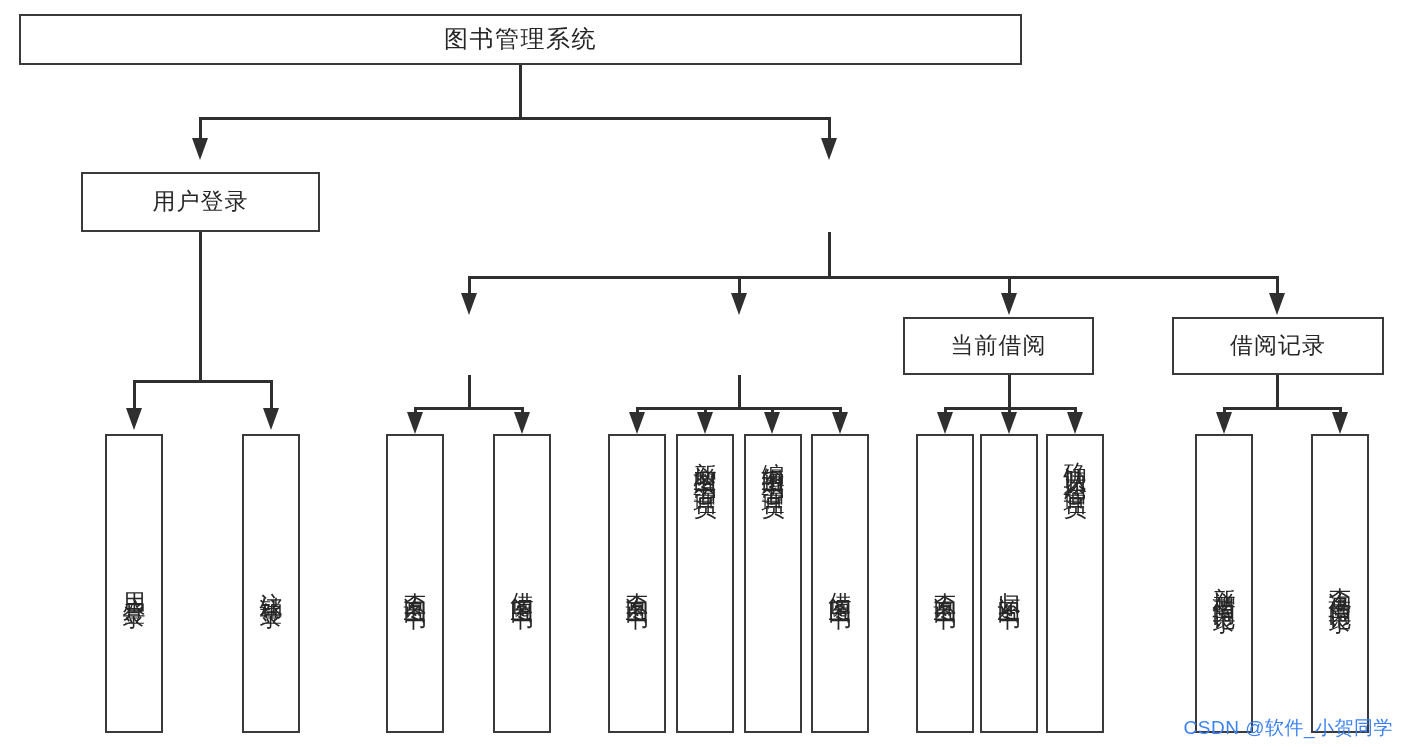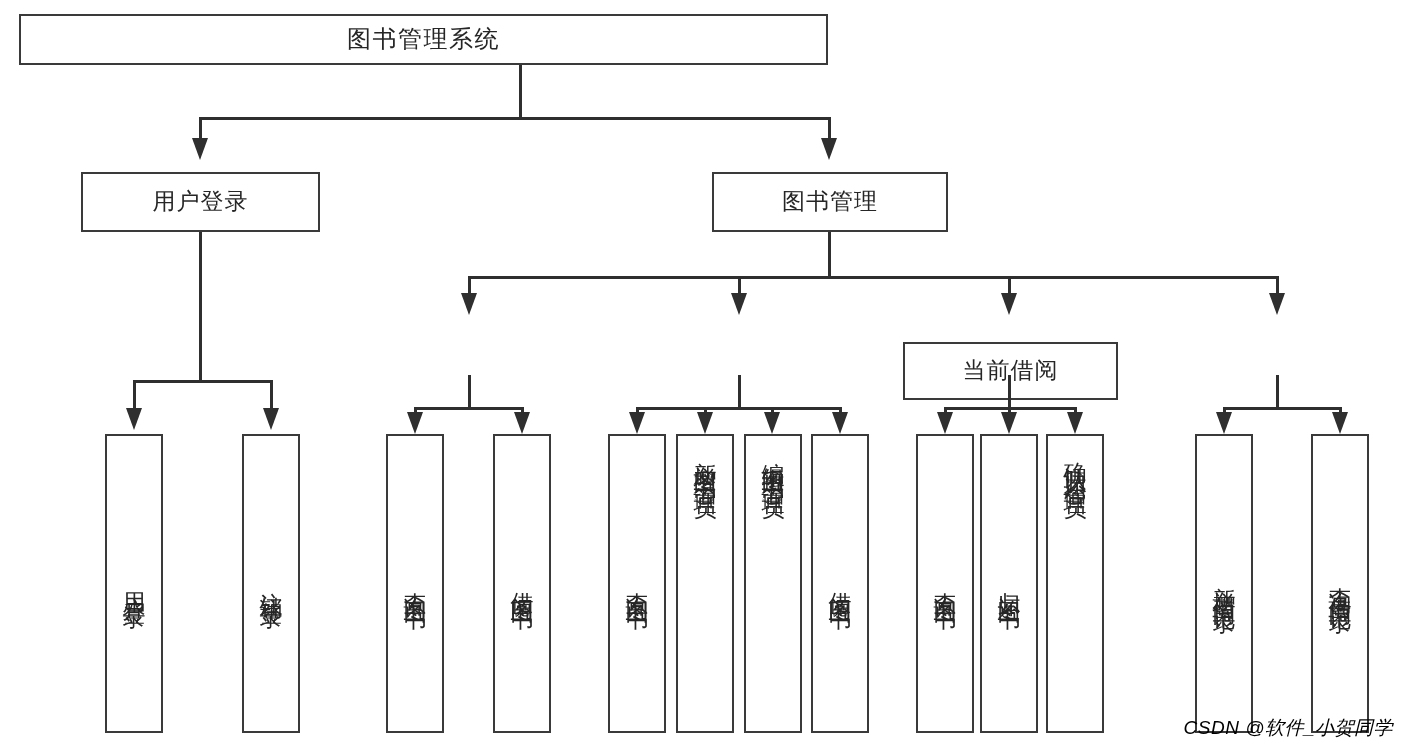--- a/index.html
+++ b/index.html
@@ -77,72 +77,71 @@
     border-left: 8px solid transparent;
     border-right: 8px solid transparent;
     border-top: 22px solid #2f2f2f;
   }
   
   #watermark {
     position: absolute;
     right: 12px;
     bottom: 6px;
     font-size: 19px;
-    color: #000000;
+    color: #3b82f6;
     letter-spacing: 0.5px;
     white-space: nowrap;
     font-family: "Liberation Sans", "DejaVu Sans", sans-serif;
-    font-style: italic;
   }
 </style>
 </head>
 <body>
 
 <div id="canvas">
 
-  <div class="node root horiz" style="left:19px; top:14px; width:809px; height:51px;">
+  <div class="node root horiz" style="left:19px; top:14px; width:1003px; height:51px;">
     <span class="lbl">图书管理系统</span>
   </div>
 
   <div class="ln v" style="left:519px; top:65px; width:2.5px; height:54px;"></div>
 
   <div class="ln h" style="left:199px; top:117px; width:632px; height:2.5px;"></div>
 
   <div class="ln v" style="left:199px; top:117px; width:2.5px; height:26px;"></div>
   <div class="arrow" style="left:192px; top:138px;"></div>
   <div class="ln v" style="left:828px; top:117px; width:2.5px; height:26px;"></div>
   <div class="arrow" style="left:821px; top:138px;"></div>
 
   <div class="node horiz" style="left:81px; top:172px; width:239px; height:60px;">
     <span class="lbl">用户登录</span>
-  </div>
-  <div class="node horiz" style="left:712px; top:172px; width:236px; height:60px;">
-    <span class="lbl">图书管理</span>
   </div>
 
   <div class="ln v" style="left:199px; top:232px; width:2.5px; height:150px;"></div>
   <div class="ln h" style="left:133px; top:380px; width:139px; height:2.5px;"></div>
   <div class="ln v" style="left:133px; top:380px; width:2.5px; height:32px;"></div>
   <div class="arrow" style="left:126px; top:408px;"></div>
   <div class="ln v" style="left:270px; top:380px; width:2.5px; height:32px;"></div>
   <div class="arrow" style="left:263px; top:408px;"></div>
 
   <div class="ln v" style="left:828px; top:232px; width:2.5px; height:46px;"></div>
   <div class="ln h" style="left:468px; top:276px; width:810px; height:2.5px;"></div>
   <div class="ln v" style="left:468px; top:276px; width:2.5px; height:22px;"></div>
   <div class="arrow" style="left:461px; top:293px;"></div>
   <div class="ln v" style="left:738px; top:276px; width:2.5px; height:22px;"></div>
   <div class="arrow" style="left:731px; top:293px;"></div>
   <div class="ln v" style="left:1008px; top:276px; width:2.5px; height:22px;"></div>
   <div class="arrow" style="left:1001px; top:293px;"></div>
   <div class="ln v" style="left:1276px; top:276px; width:2.5px; height:22px;"></div>
   <div class="arrow" style="left:1269px; top:293px;"></div>
 
-  <div class="node horiz" style="left:903px; top:317px; width:215px; height:58px;margin-top:25px;">
+  <div class="node horiz" style="left:903px; top:317px; width:191px; height:58px;">
     <span class="lbl">当前借阅</span>
+  </div>
+  <div class="node horiz" style="left:1172px; top:317px; width:212px; height:58px;">
+    <span class="lbl">借阅记录</span>
   </div>
 
   <div class="ln v" style="left:468px; top:375px; width:2.5px; height:34px;"></div>
   <div class="ln h" style="left:414px; top:407px; width:110px; height:2.5px;"></div>
   <div class="ln v" style="left:414px; top:407px; width:2.5px; height:12px;"></div>
   <div class="arrow" style="left:407px; top:412px;"></div>
   <div class="ln v" style="left:521px; top:407px; width:2.5px; height:12px;"></div>
   <div class="arrow" style="left:514px; top:412px;"></div>
 
   <div class="ln v" style="left:738px; top:375px; width:2.5px; height:34px;"></div>

